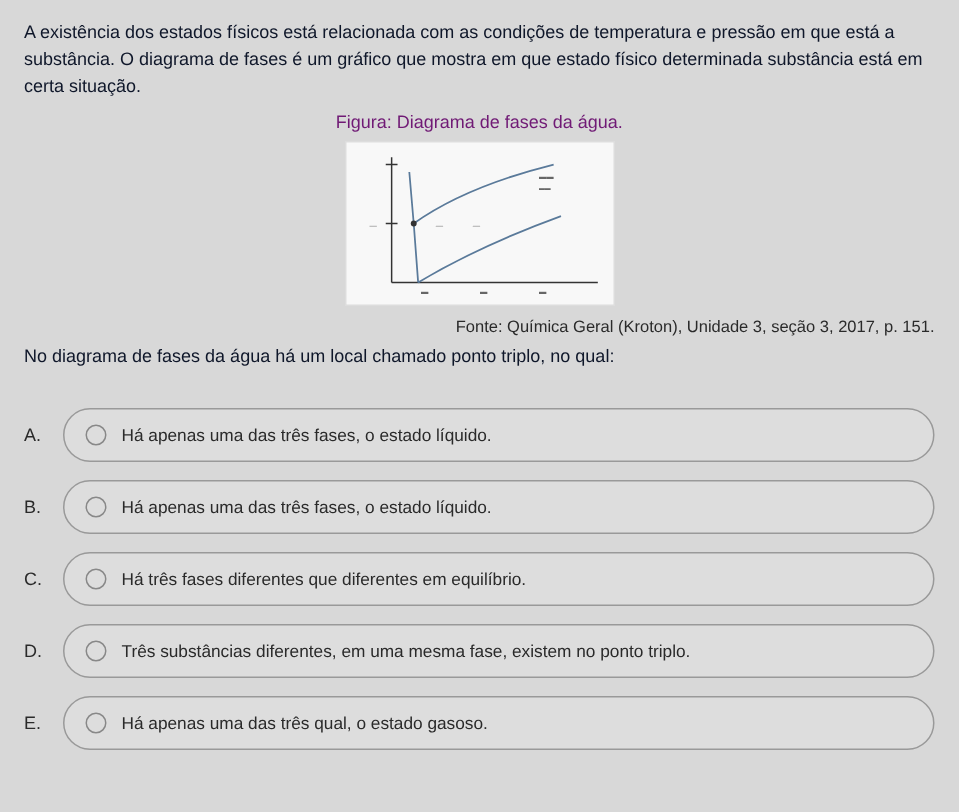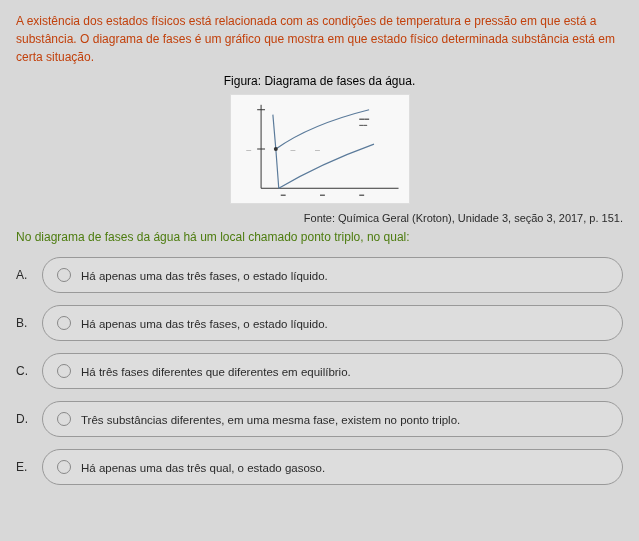--- a/index.html
+++ b/index.html
@@ -13,27 +13,27 @@
       background: #d8d8d8;
       font-family: Arial, sans-serif;
       padding: 12px 16px;
       color: #3a3a3a;
       overflow: hidden;
     }
     .question-text {
       font-size: 12px;
       line-height: 1.5;
       margin-bottom: 8px;
-      color: #c2410c;
+      color: #0f172a;
     }
     .figure-title {
       text-align: center;
       font-size: 12px;
       margin-bottom: 6px;
-      color: #000000;
+      color: #701a75;
     }
     .figure-box {
       width: 180px;
       height: 110px;
       margin: 0 auto 8px;
       background: #f8f8f8;
       position: relative;
       border: 1px solid #ddd;
     }
     .figure-box svg {
@@ -41,22 +41,22 @@
       height: 100%;
     }
     .source-text {
       text-align: right;
       font-size: 11px;
       color: #2a2a2a;
       margin-bottom: 6px;
     }
     .prompt-text {
       font-size: 12px;
-      color: #4d7c0f;
-      margin-bottom: 13px;
+      color: #0f172a;
+      margin-bottom: 28px;
     }
     .option-row {
       display: flex;
       align-items: center;
       margin-bottom: 12px;
       gap: 8px;
     }
     .option-letter {
       width: 18px;
       font-size: 12px;

